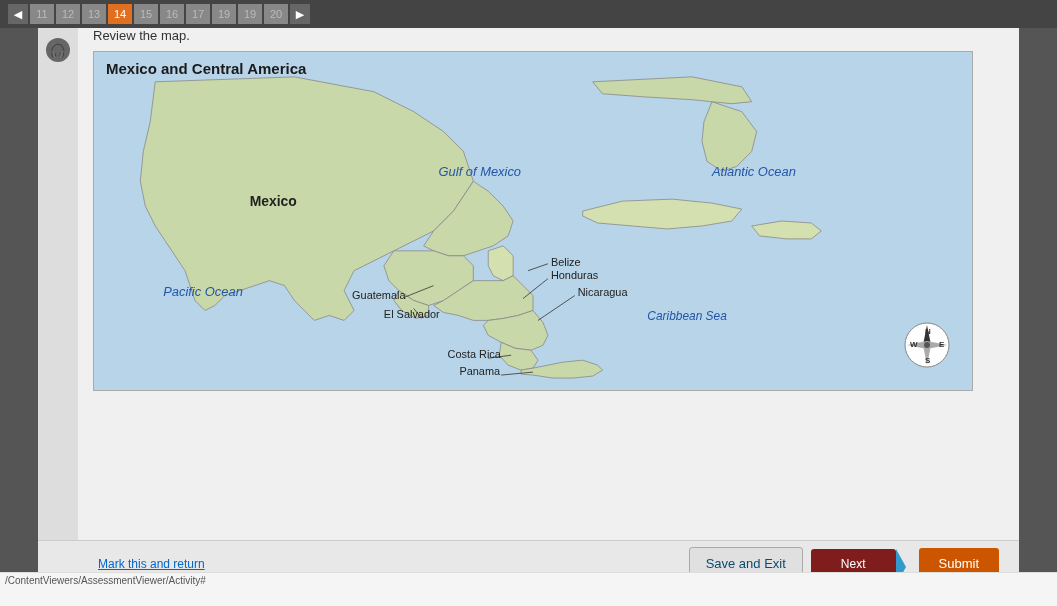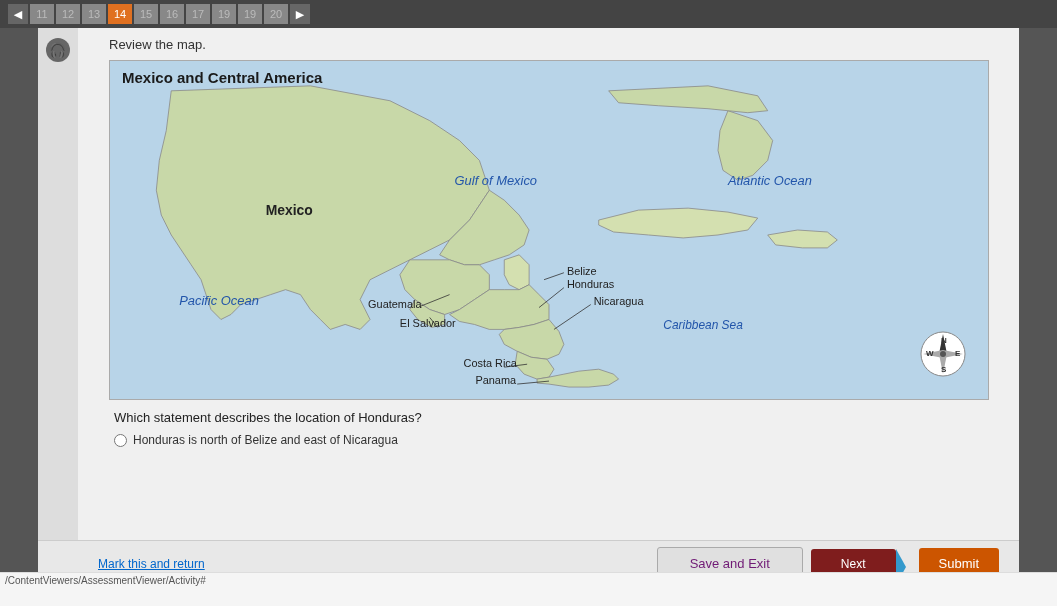--- a/index.html
+++ b/index.html
@@ -156,22 +156,22 @@
       border: none;
     }
     .bottom-buttons {
       display: flex;
       gap: 8px;
       align-items: center;
     }
     .btn-save {
       background: #e0e0e0;
       border: 1px solid #aaa;
-      color: #701a75;
-      padding: 8px 32px;
+      color: #0c4a6e;
+      padding: 8px 16px;
       font-size: 13px;
       cursor: pointer;
       border-radius: 3px;
     }
     .btn-next {
       background: #7f1d1d;
       border: none;
       color: #fff;
       padding: 8px 30px;
       font-size: 12px;
@@ -255,21 +255,21 @@
     <button class="nav-btn dim">20</button>
     <button class="nav-arrow">▶</button>
   </div>
 
   <div class="content-wrapper">
 
     <div class="left-panel">
       <div class="headphone-icon">🎧</div>
     </div>
 
-    <div style="margin-left:56px; padding:9px 15px;">
+    <div style="margin-left:40px; padding:0 15px;">
 
       <div class="review-text">Review the map.</div>
 
       <div class="map-container">
         <div class="map-title">Mexico and Central America</div>
 
         
         <svg class="map-svg" viewBox="0 0 880 340">
 
           <path d="M 60,30 L 200,25 L 280,40 L 320,60 L 350,80 L 370,100 L 380,130 L 360,160 L 340,180 L 320,190 L 300,200 L 280,210 L 260,220 L 250,240 L 260,260 L 250,270 L 235,265 L 220,270 L 210,260 L 200,250 L 190,235 L 175,230 L 160,235 L 145,240 L 130,245 L 120,255 L 110,260 L 100,250 L 95,235 L 90,220 L 80,205 L 70,190 L 60,175 L 50,155 L 45,130 L 48,100 L 55,70 L 60,30 Z" fill="#c8d8a8" stroke="#888" stroke-width="0.8"></path>
@@ -353,27 +353,20 @@
             <circle cx="25" cy="25" r="3" fill="#555"></circle>
             <text x="23" y="14" font-size="8" font-weight="bold" fill="#333" font-family="Arial">N</text>
             <text x="23" y="43" font-size="8" font-weight="bold" fill="#333" font-family="Arial">S</text>
             <text x="37" y="27" font-size="8" font-weight="bold" fill="#333" font-family="Arial">E</text>
             <text x="8" y="27" font-size="8" font-weight="bold" fill="#333" font-family="Arial">W</text>
           </svg>
         </div>
 
       </div>
 
-      <div class="question-area">
-        <p class="question-text">Which statement describes the location of Honduras?</p>
-        <div class="answer-option">
-          <input type="radio" name="answer" id="opt-a" style="">
-          <label for="opt-a">Honduras is north of Belize and east of Nicaragua</label>
-        </div>
-      </div>
 
     </div>
 
     <div class="bottom-bar">
       <button class="mark-return">Mark this and return</button>
       <div class="bottom-buttons">
         <button class="btn-save">Save and Exit</button>
         <button class="btn-next">Next</button>
         <button class="btn-submit">Submit</button>
       </div>

